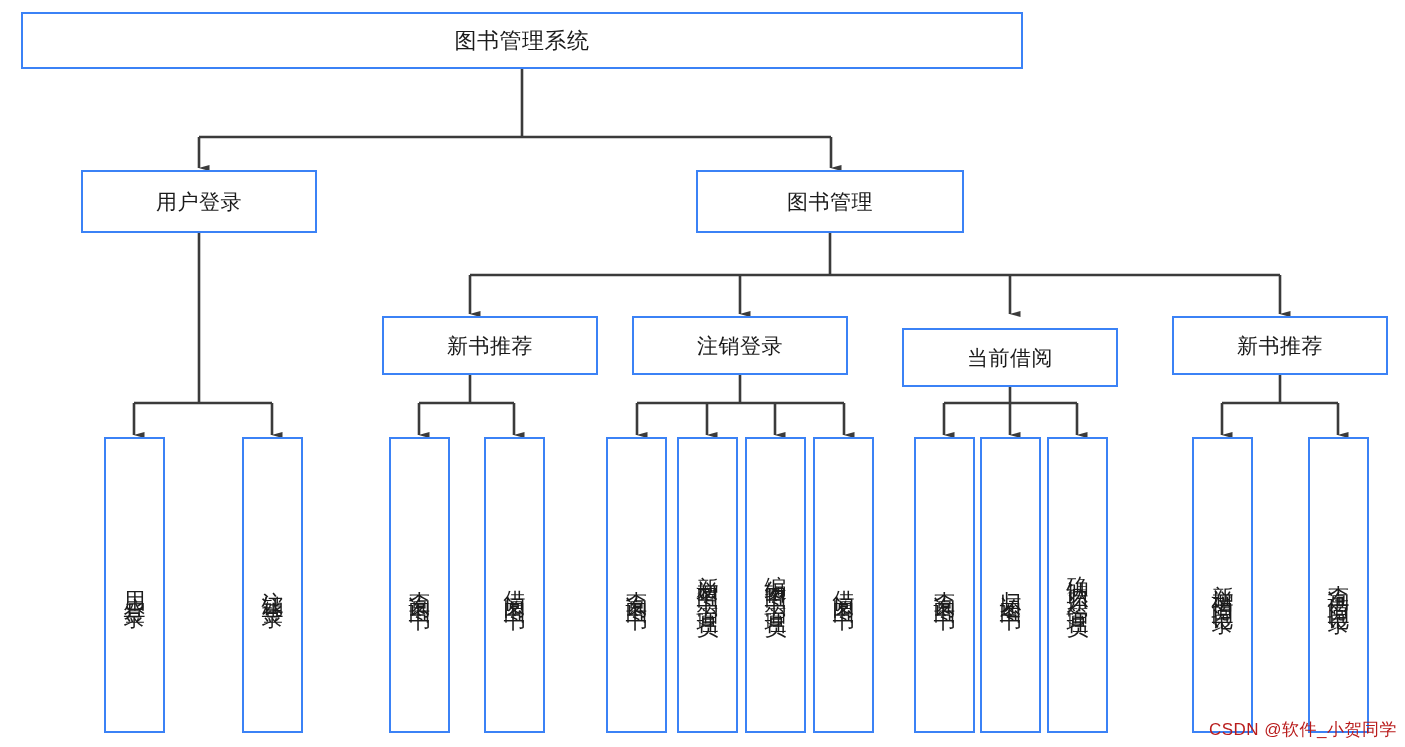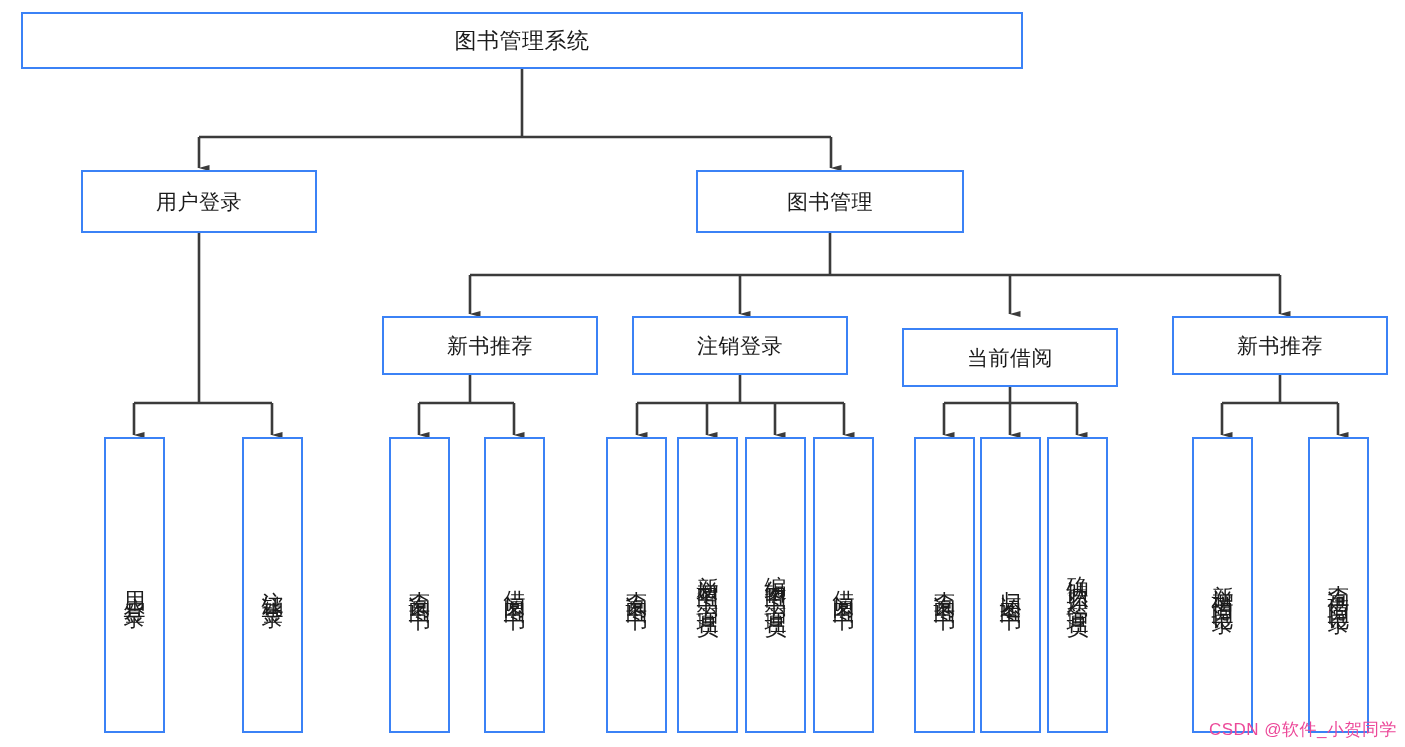--- a/index.html
+++ b/index.html
@@ -58,21 +58,21 @@
     line-height: 1.0;
     letter-spacing: 6px;
     white-space: nowrap;
     text-align: center;
   }
   #watermark {
     position: absolute;
     right: 8px;
     bottom: 6px;
     font-size: 17px;
-    color: #ec4899;
+    color: #b91c1c;
     letter-spacing: 0.5px;
     font-family: "Liberation Sans", "DejaVu Sans", sans-serif;
     white-space: nowrap;
   }
 </style>
 </head>
 <body>
 
 <div id="canvas">
 

